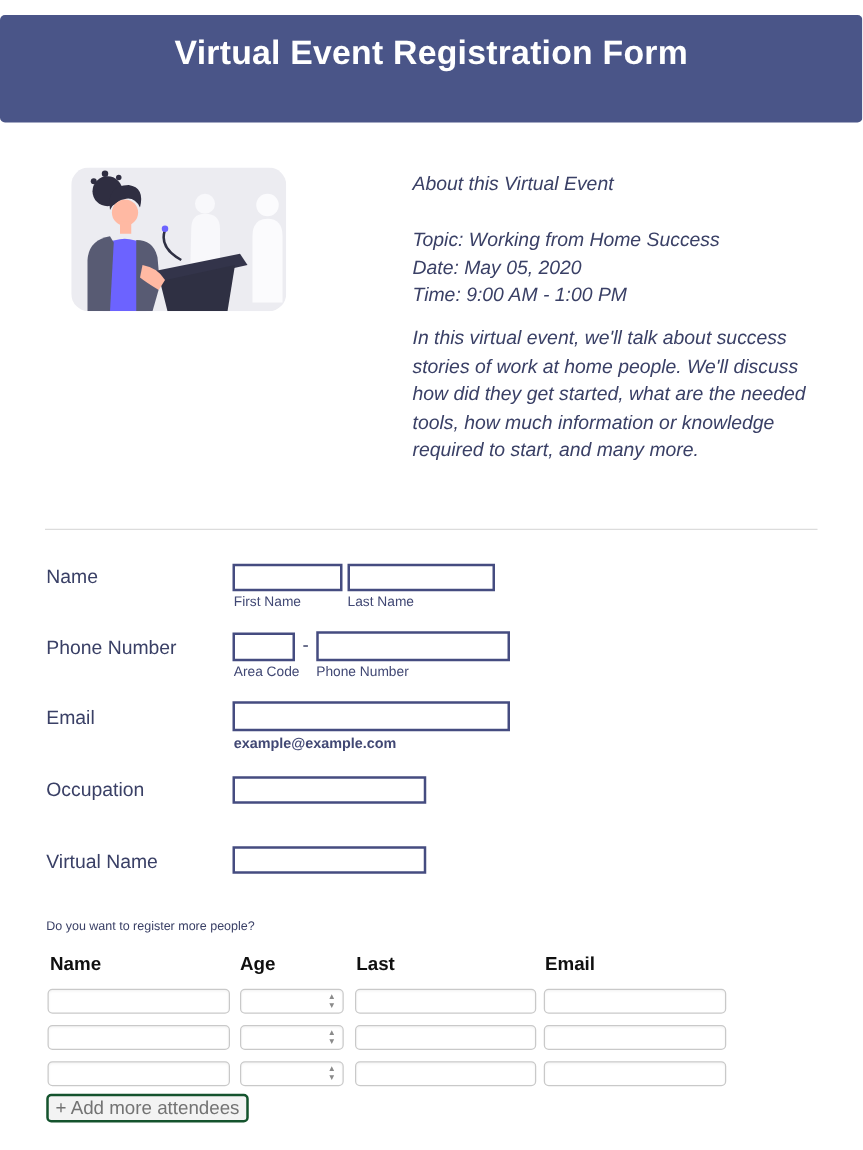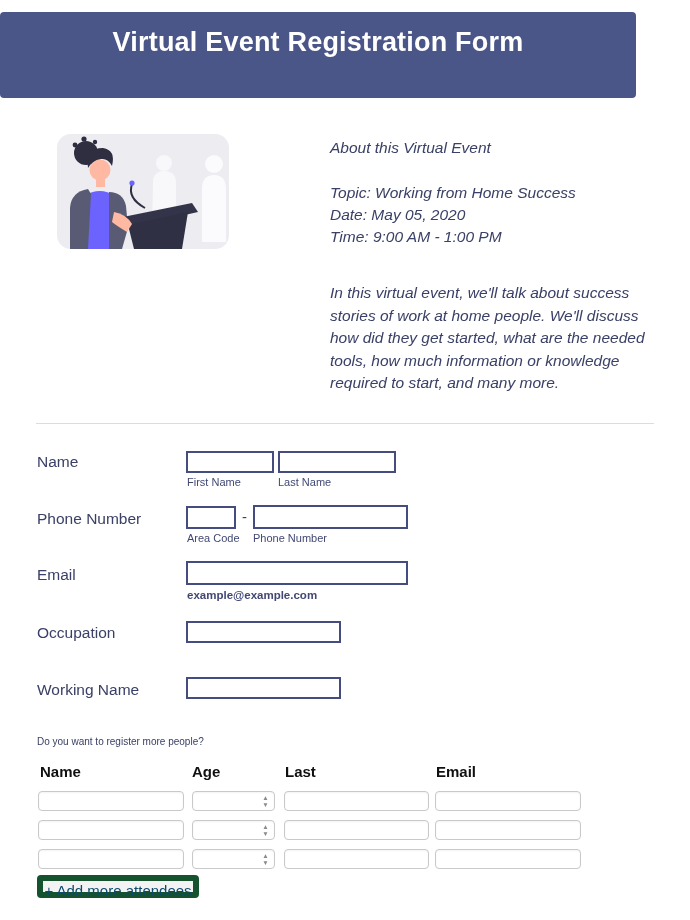--- a/index.html
+++ b/index.html
@@ -3,38 +3,38 @@
 <meta charset="utf-8">
 <style>
   * { margin:0; padding:0; box-sizing:border-box; }
   html,body { background:#fff; }
   .page {
     position:relative; width:690px; height:920px; background:#ffffff;
     font-family:"Liberation Sans", sans-serif; overflow:hidden;
   }
   
   .hdr {
-    position:absolute; left:0; top:12px; width:636px; height:86px;
+    position:absolute; left:0; top:12px; width:690px; height:86px;
     background:#4a5588; border-radius:4px;
     display:flex; justify-content:center;
   }
   .hdr h1 {
     margin-top:15px; color:#ffffff; font-size:27px; font-weight:700;
     letter-spacing:.2px;
   }
   
   .illu { position:absolute; left:57px; top:134px; width:172px; height:115px; }
   
   .about {
     position:absolute; left:330px; top:137px; width:334px;
     color:#3a4066; font-size:15.5px; line-height:22px;font-style:italic;
   }
   .about .heading { margin-bottom:23px; }
   .about .meta { line-height:22px; }
-  .about .desc { margin-top:34px; line-height:22.5px; }
+  .about .desc { margin-top:12px; line-height:22.5px; }
   
   .divider { position:absolute; left:36px; top:423px; width:618px; height:0; border-top:1px solid #dcdcdc; }
   
   .q-label { position:absolute; left:37px; color:#3a4066; font-size:15.5px; }
   .m-input {
     position:absolute; border:2px solid #454c80; background:#fff;
     font-size:13px; color:#2c3345; padding:0 4px; border-radius:0; outline:none;
   }
   .sublabel { position:absolute; font-size:11px; color:#414874; }
   .dash { position:absolute; left:242px; top:508px; color:#3a4066; font-size:15px; }
@@ -49,22 +49,22 @@
   .age-wrap { position:absolute; width:83px; height:20px; }
   .age-wrap .t-input { left:0; top:0; width:83px; padding-right:16px; }
   .spinner {
     position:absolute; right:3px; top:2px; width:13px; height:16px;
     display:flex; flex-direction:column; align-items:center; justify-content:center;
     cursor:default;
   }
   .spinner span { font-size:6.5px; line-height:7px; color:#8a8a8a; display:block; }
   .add-btn {
     position:absolute; left:37px; top:875px; width:162px; height:23px;
-    background:#f3f3f3; border:6px solid #14532d; border-radius:4px;
-    font-family:"Liberation Sans", sans-serif; font-size:15px; color:#0c4a6e;
+    background:#f3f3f3; border:2px solid #14532d; border-radius:4px;
+    font-family:"Liberation Sans", sans-serif; font-size:15px; color:#737373;
     text-align:center; line-height:20px;
   }
 </style>
 </head>
 <body>
 
 <div class="page">
 
   <div class="hdr">
     <h1>Virtual Event Registration Form</h1>
@@ -135,21 +135,21 @@
   <div class="sublabel" style="left:187px; top:532px;">Area Code</div>
   <div class="sublabel" style="left:253px; top:532px;">Phone Number</div>
 
   <div class="q-label" style="top:566px;">Email</div>
   <input class="m-input" style="left: 186px; top: 561px; width: 222px; height: 24px;" value="">
   <div class="sublabel" style="left:187px; top:589px; font-size:11.5px;font-weight:bold;">example@example.com</div>
 
   <div class="q-label" style="top:624px;">Occupation</div>
   <input class="m-input" style="left: 186px; top: 621px; width: 155px; height: 22px;" value="">
 
-  <div class="q-label" style="top:681px;">Working Name</div>
+  <div class="q-label" style="top:681px;">Virtual Name</div>
   <input class="m-input" style="left: 186px; top: 677px; width: 155px; height: 22px;" value="">
 
   <div class="tbl-q">Do you want to register more people?</div>
   <div class="tbl-h" style="left:40px;">Name</div>
   <div class="tbl-h" style="left:192px;">Age</div>
   <div class="tbl-h" style="left:285px;">Last</div>
   <div class="tbl-h" style="left:436px;">Email</div>
 
   <input class="t-input" style="left: 38px; top: 791px; width: 146px;" value="">
   <div class="age-wrap" style="left:192px; top:791px;">

